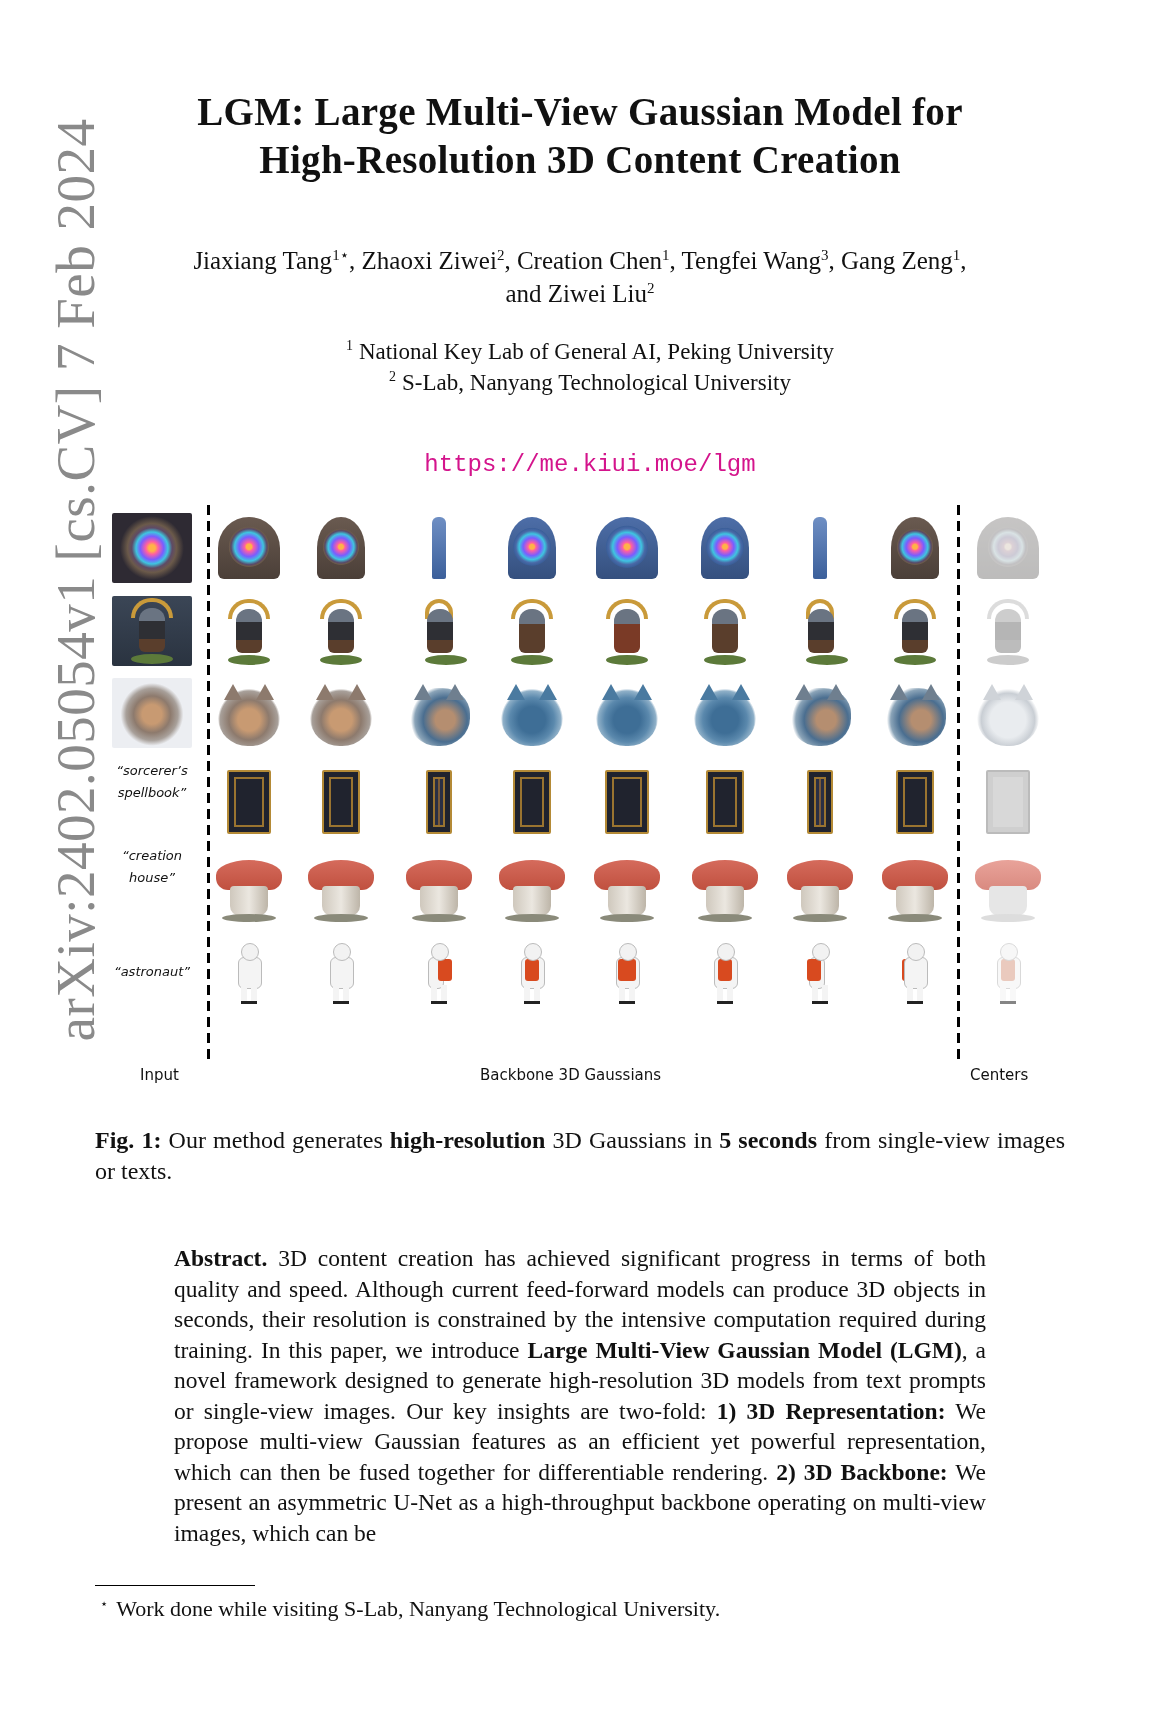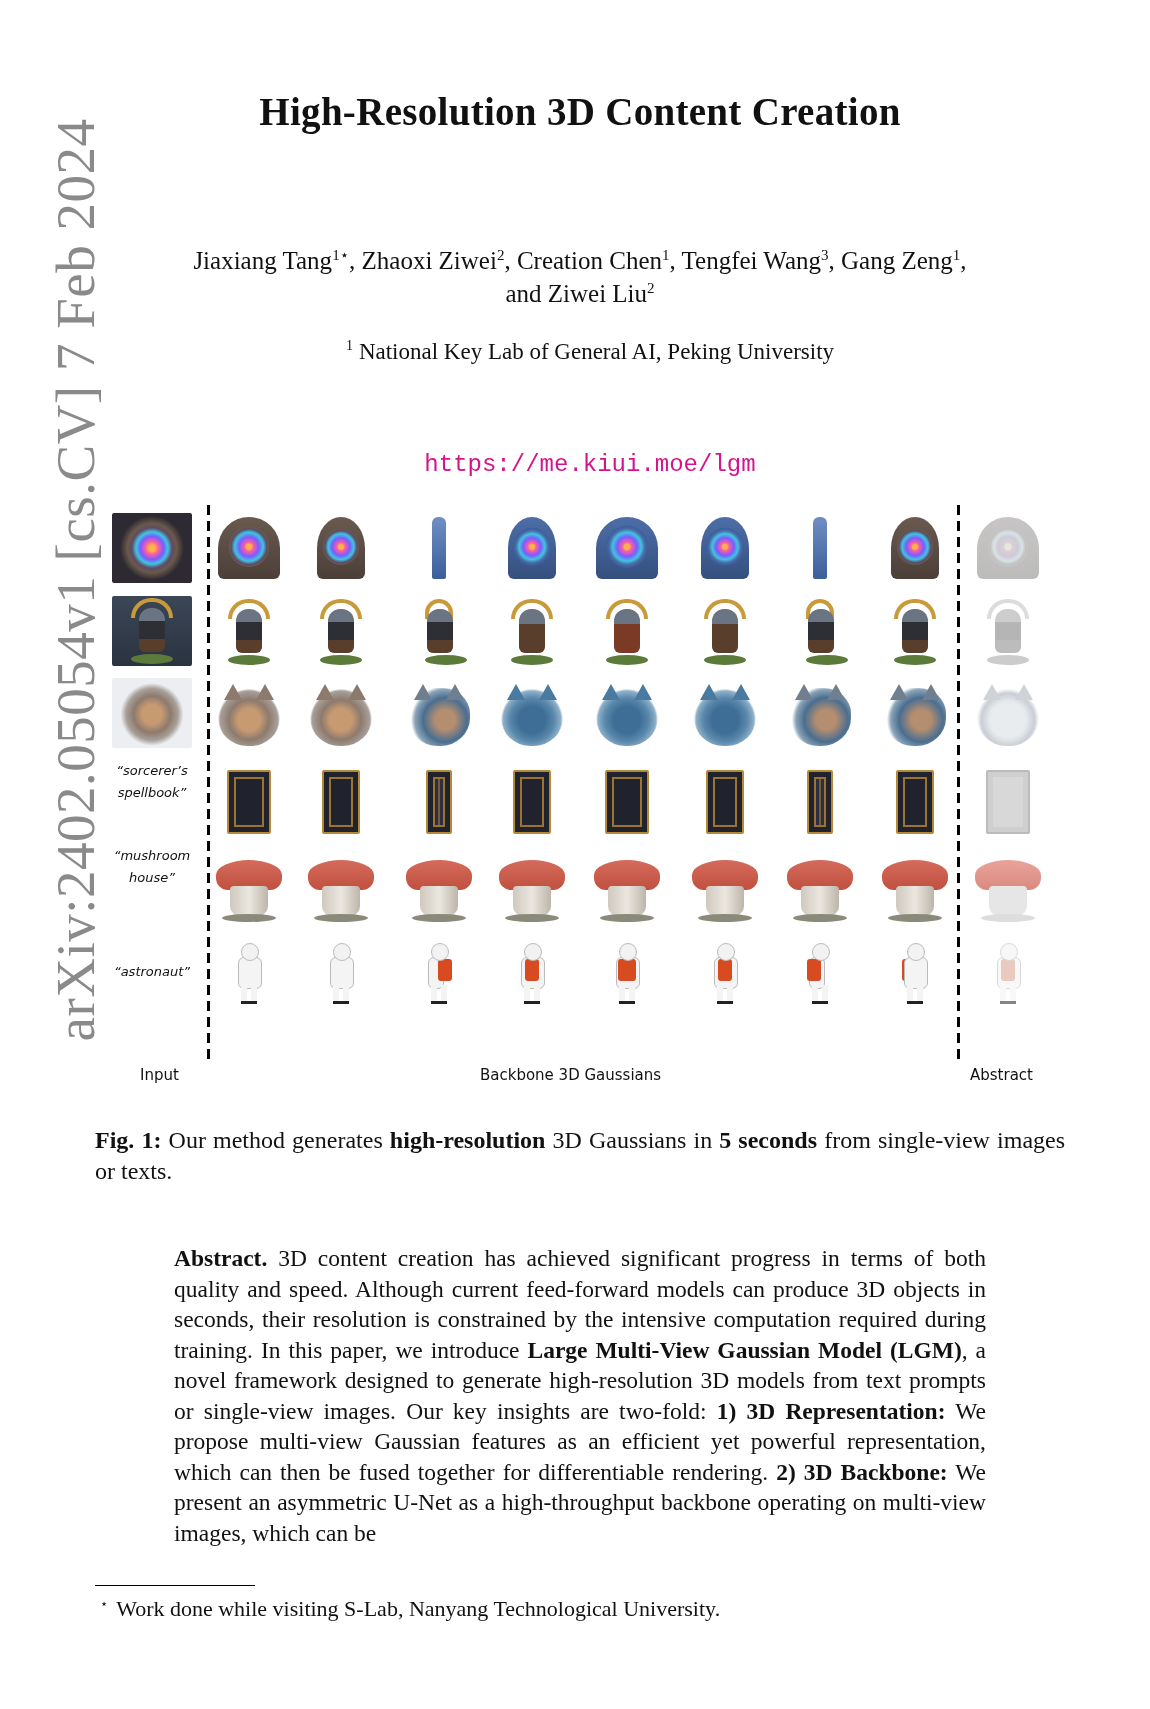--- a/index.html
+++ b/index.html
@@ -70,34 +70,36 @@
   .inimg3 { background:radial-gradient(circle at 50% 52%, #c89a72 0 18%, #8d7a6d 34%, #a8a09a 48%, #eceef2 58%); }
 </style>
 </head>
 <body>
 
 <div class="sidebar">
   <span>arXiv:2402.05054v1  [cs.CV]  7 Feb 2024</span>
 </div>
 
 <div class="abs title">
+  <div>LGM: Large Multi-View Gaussian Model for</div>
   <div>High-Resolution 3D Content Creation</div>
 </div>
 
 <div class="abs authors">
   <div>
     <span>Jiaxiang Tang</span><sup>1⋆</sup><span>, </span><span>Zhaoxi Ziwei</span><sup>2</sup><span>, </span><span>Creation Chen</span><sup>1</sup><span>, </span><span>Tengfei Wang</span><sup>3</sup><span>, </span><span>Gang Zeng</span><sup>1</sup><span>, </span>
   </div>
   <div>
     <span>and </span><span>Ziwei Liu</span><sup>2</sup>
   </div>
 </div>
 
 <div class="abs affils">
   <div><sup>1</sup><span>National Key Lab of General AI, Peking University</span></div>
+  <div><sup>2</sup><span>S-Lab, Nanyang Technological University</span></div>
 </div>
 
 <div class="abs url">
   <span>https://me.kiui.moe/lgm</span>
 </div>
 
 <div class="abs fig">
 
   <div class="dash" style="left:107px; top:0; height:555px;"></div>
   <div class="dash" style="left:857px; top:0; height:555px;"></div>
@@ -109,21 +111,21 @@
         <div class="body"></div>
         <div class="base"></div>
       </div>
   </div>
   <div class="thumb inimg3" style="left:12px; top:173px;"></div>
   <div class="prompt" style="left:2px; top:255px;">
     <div>“sorcerer’s</div>
       <div>spellbook”</div>
   </div>
   <div class="prompt" style="left:2px; top:340px;">
-    <div>“mushroom</div>
+    <div>“creation</div>
       <div>house”</div>
   </div>
   <div class="prompt" style="left:2px; top:456px;">
     <div>“astronaut”</div>
   </div>
 
   <div>
     <div class="cell" style="left:111px;top:7px;">
         <div class="portal"></div>
       </div>
@@ -414,21 +416,21 @@
           <div class="suit"></div>
           <div class="pack" style="background:#d9a08a"></div>
           <div class="helmet"></div>
           <div class="legs"></div>
         </div>
       </div>
   </div>
 
   <div class="figlabel" style="left:40px; top:561px;">Input</div>
   <div class="figlabel" style="left:380px; top:561px;">Backbone 3D Gaussians</div>
-  <div class="figlabel" style="left:870px; top:561px;">Abstract</div>
+  <div class="figlabel" style="left:870px; top:561px;">Centers</div>
 </div>
 
 <div class="abs caption">
   <b>Fig. 1:</b><span> Our method generates </span><b>high-resolution</b><span> 3D Gaussians in </span><b>5 seconds</b><span> from single-view images or texts.</span>
 </div>
 
 <div class="abs abstract">
   <b>Abstract.</b><span> 3D content creation has achieved significant progress in terms of both quality and speed. Although current feed-forward models can produce 3D objects in seconds, their resolution is constrained by the intensive computation required during training. In this paper, we intro­duce </span><b>Large Multi-View Gaussian Model (LGM)</b><span>, a novel frame­work designed to generate high-resolution 3D models from text prompts or single-view images. Our key insights are two-fold: </span><b>1) 3D Represen­tation:</b><span> We propose multi-view Gaussian features as an efficient yet pow­erful representation, which can then be fused together for differentiable rendering. </span><b>2) 3D Backbone:</b><span> We present an asymmetric U-Net as a high-throughput backbone operating on multi-view images, which can be</span>
 </div>
 

